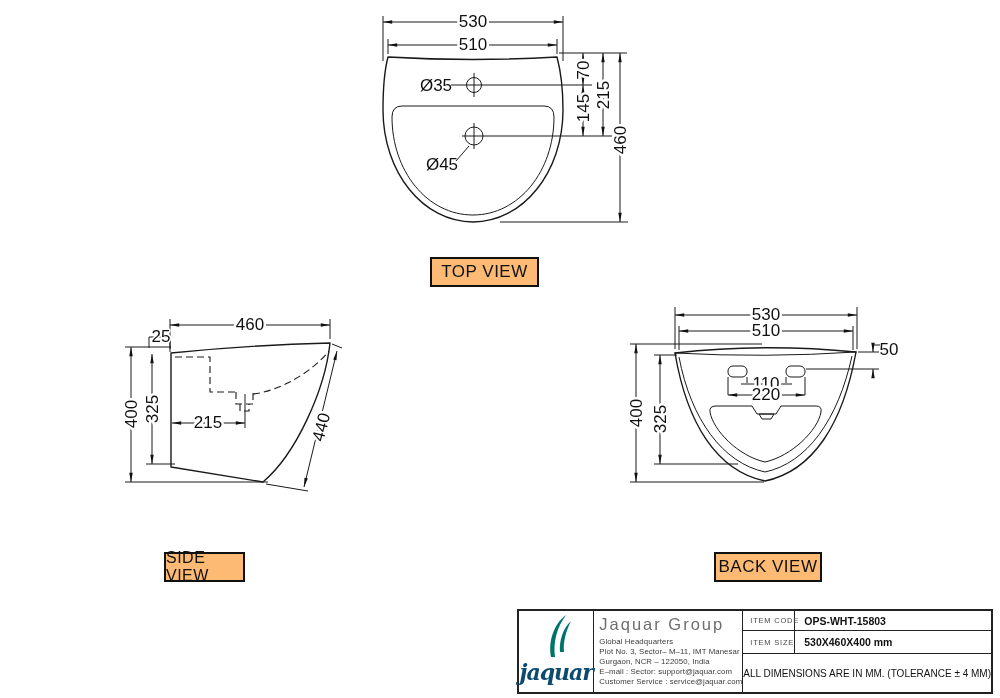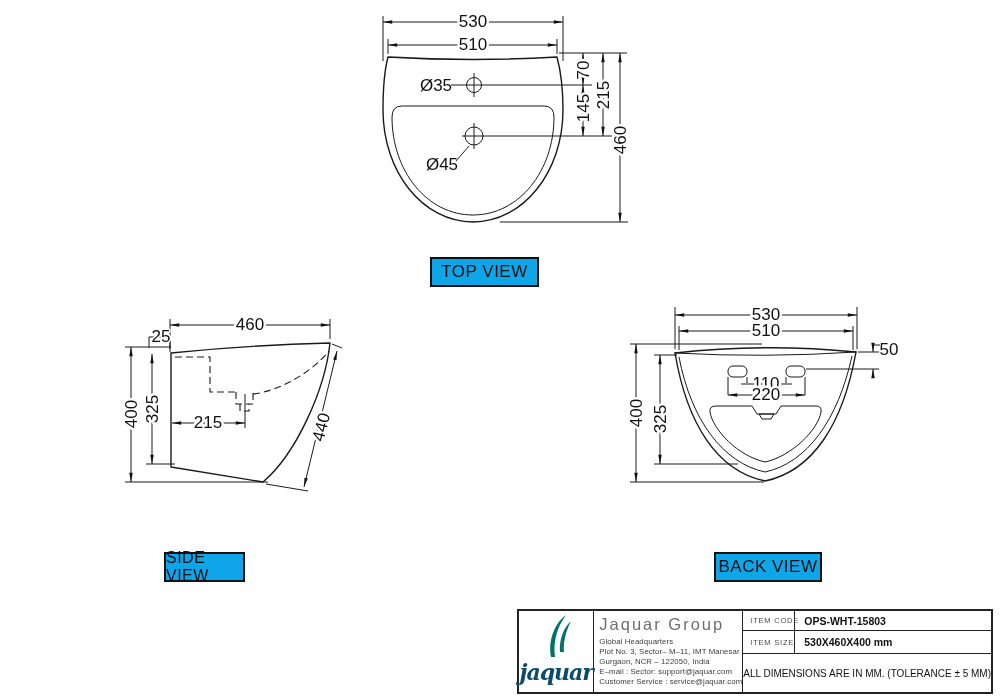--- a/index.html
+++ b/index.html
@@ -5,21 +5,21 @@
   html,body{margin:0;padding:0;background:#fff;}
   #page{position:relative;width:1000px;height:698px;background:#fff;overflow:hidden;
         font-family:"Liberation Sans",sans-serif;}
   svg{position:absolute;left:0;top:0;}
   .o   {fill:none;stroke:#1a1a1a;stroke-width:1.4;stroke-linejoin:round;stroke-linecap:round;}
   .t   {fill:none;stroke:#1a1a1a;stroke-width:1;}
   .dsh {fill:none;stroke:#1a1a1a;stroke-width:1.1;stroke-dasharray:7 4;}
   text.dm{font-family:"Liberation Sans",sans-serif;font-size:17px;fill:#101010;text-anchor:middle;
           paint-order:stroke;stroke:#ffffff;stroke-width:5px;stroke-linejoin:round;}
   text.dm2{font-family:"Liberation Sans",sans-serif;font-size:17px;fill:#101010;text-anchor:middle;}
-  .viewlabel{position:absolute;border:2px solid #111;background:#0ea5e9;color:#111;
+  .viewlabel{position:absolute;border:2px solid #111;background:#fdba74;color:#111;
              display:flex;align-items:center;justify-content:center;letter-spacing:.5px;}
   
   .tb{position:absolute;left:517px;top:609px;width:476px;height:85px;border:2px solid #222;
       background:#fff;display:flex;box-sizing:border-box;}
   .cell-logo{width:85px;border-right:1px solid #222;position:relative;}
   .logo-word{position:absolute;left:0;right:0;bottom:7px;text-align:center;
              font-family:"DejaVu Serif",serif;font-style:italic;font-weight:bold;
              font-size:22px;letter-spacing:-1px;}
   .cell-addr{width:154px;border-right:1px solid #222;padding:3px 0 14px 5px;box-sizing:border-box;}
   .company{font-size:16.5px;color:#6e6e6e;letter-spacing:2px;margin:1px 0 3px 0;white-space:nowrap;}
@@ -211,18 +211,18 @@
   <div class="cell-items">
     <div class="irow" style="height:19px;">
       <div class="ilabel">ITEM CODE</div>
       <div class="ivalue">OPS-WHT-15803</div>
     </div>
     <div class="irow" style="height:22px;">
       <div class="ilabel">ITEM SIZE</div>
       <div class="ivalue">530X460X400 mm</div>
     </div>
     <div class="irow" style="flex:1;">
-      <div class="inote">ALL DIMENSIONS ARE IN MM. (TOLERANCE ± 5 MM)</div>
+      <div class="inote">ALL DIMENSIONS ARE IN MM. (TOLERANCE ± 4 MM)</div>
     </div>
   </div>
 </div>
 
 </div>
 
 </body></html>

